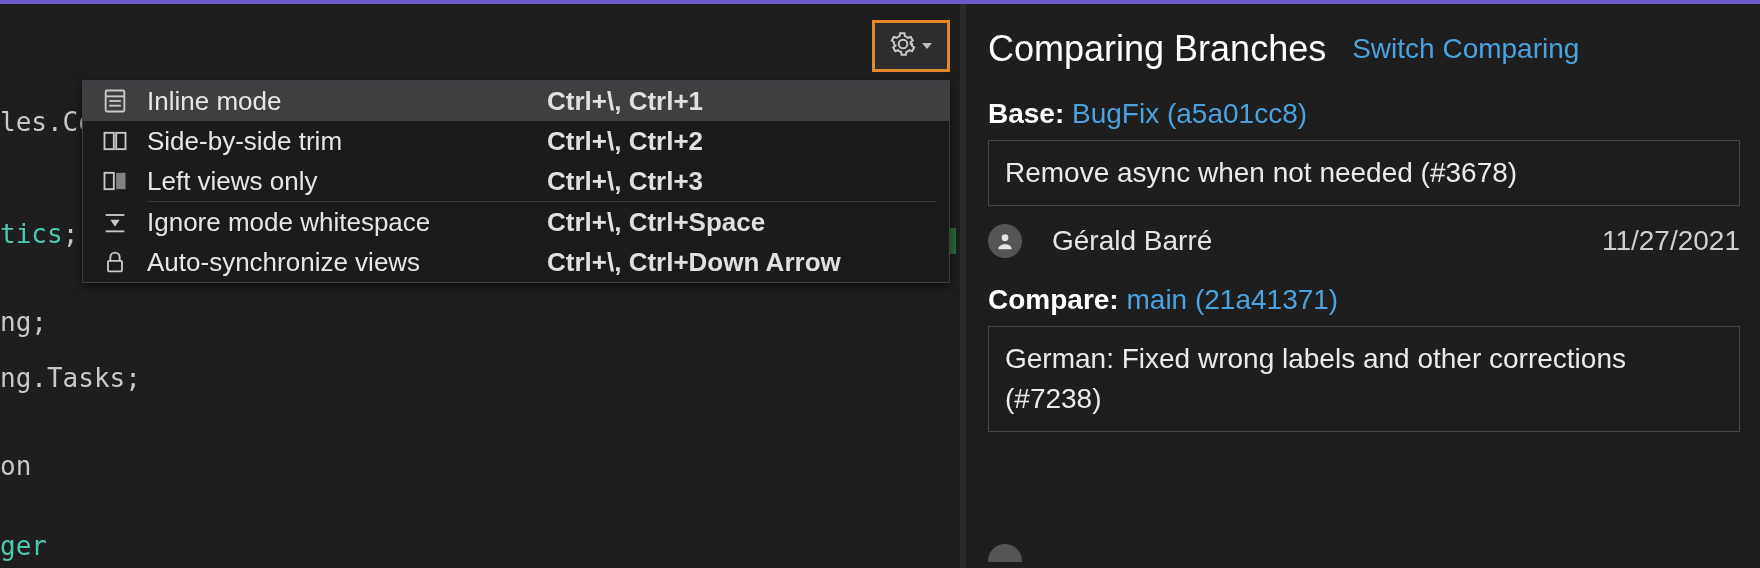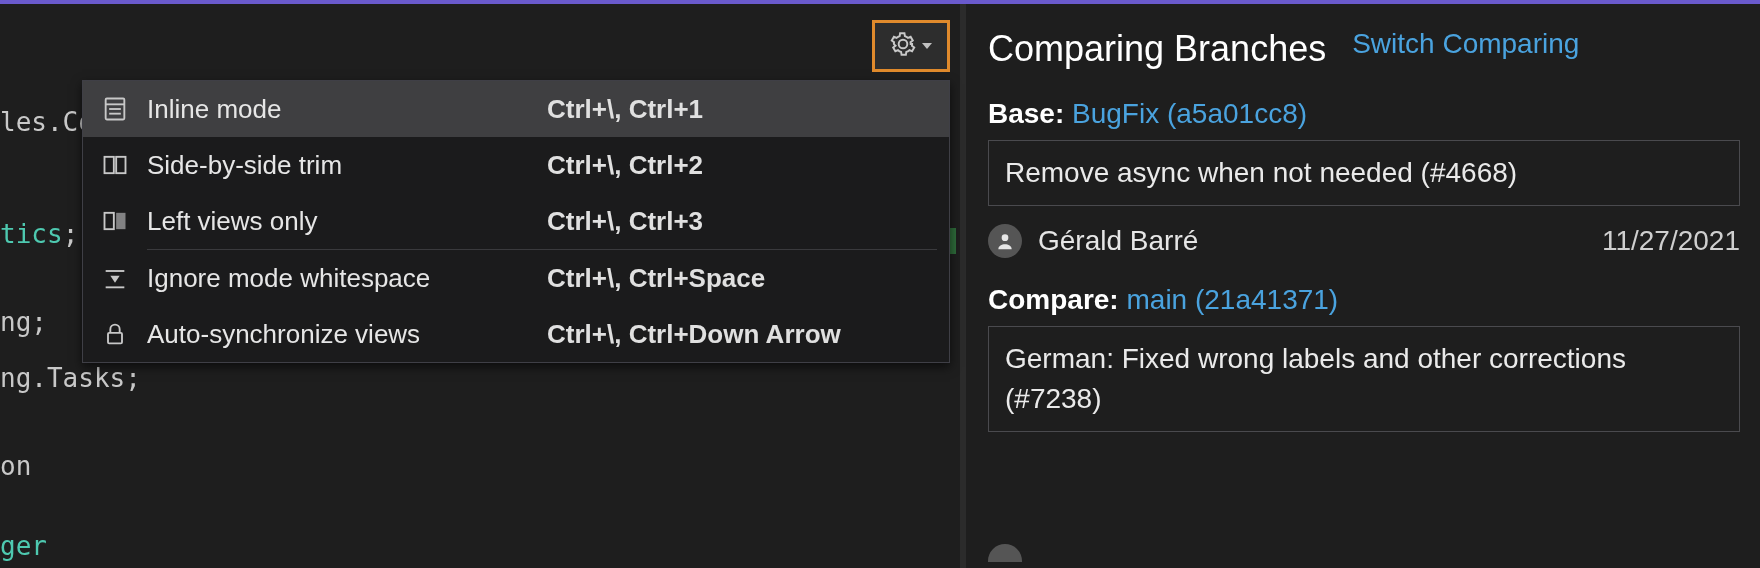--- a/index.html
+++ b/index.html
@@ -62,21 +62,21 @@
     left: 82px;
     top: 80px;
     width: 868px;
     background: #1b1b1c;
     border: 1px solid #3f3f46;
     box-shadow: 0 4px 10px rgba(0,0,0,0.6);
   }
   .menu-item {
     display: flex;
     align-items: center;
-    height: 56px;
+    height: 40px;
     padding: 0 18px 0 0;
     font-size: 26px;
     color: #e6e6e6;
   }
   .menu-item.highlight { background: #3f3f41; }
   .menu-sep {
     border-top: 1px solid #3a3a3d;
     margin-left: 64px;
     margin-right: 12px;
   }
@@ -112,21 +112,21 @@
     position: absolute;
     left: 972px;
     top: 4px;
     right: 0;
     bottom: 0;
     padding: 24px 20px 0 16px;
     color: #e8e8e8;
   }
   .rp-heading-row {
     display: flex;
-    align-items: flex-start;
+    align-items: center;
     gap: 26px;
     margin-bottom: 28px;
   }
   .rp-heading {
     font-size: 36px;
     font-weight: 400;
     color: #ffffff;
   }
   .rp-switch {
     font-size: 28px;
@@ -145,20 +145,21 @@
     line-height: 40px;
     margin-top: 8px;
     margin-bottom: 18px;
     color: #eaeaea;
   }
   .author-row {
     display: flex;
     align-items: center;
     font-size: 28px;
     margin-bottom: 26px;
+    gap: 14px;
   }
   .avatar {
     width: 34px; height: 34px;
     border-radius: 50%;
     background: #555;
     display: flex; align-items: center; justify-content: center;
     margin-right: 16px;
   }
   .avatar svg { width: 20px; height: 20px; fill: #e6e6e6; }
   .author-name { flex: 1; color: #e6e6e6; }
@@ -264,21 +265,21 @@
   <div class="rp-heading-row">
     <div class="rp-heading">Comparing Branches</div>
     <div class="rp-switch">Switch Comparing</div>
   </div>
 
   <div class="rp-line">
     <span class="lbl">Base:</span>
     <span> </span>
     <span class="link">BugFix (a5a01cc8)</span>
   </div>
-  <div class="commit-box">Remove async when not needed (#4668)</div>
+  <div class="commit-box">Remove async when not needed (#3678)</div>
 
   <div class="author-row">
     <span class="avatar">
       <svg viewBox="0 0 24 24">
           <circle cx="12" cy="8" r="4"></circle>
           <path d="M4 22c0-4 4-6 8-6s8 2 8 6"></path>
         </svg>
     </span>
     <span class="author-name">Gérald Barré</span>
     <span class="commit-date">11/27/2021</span>

